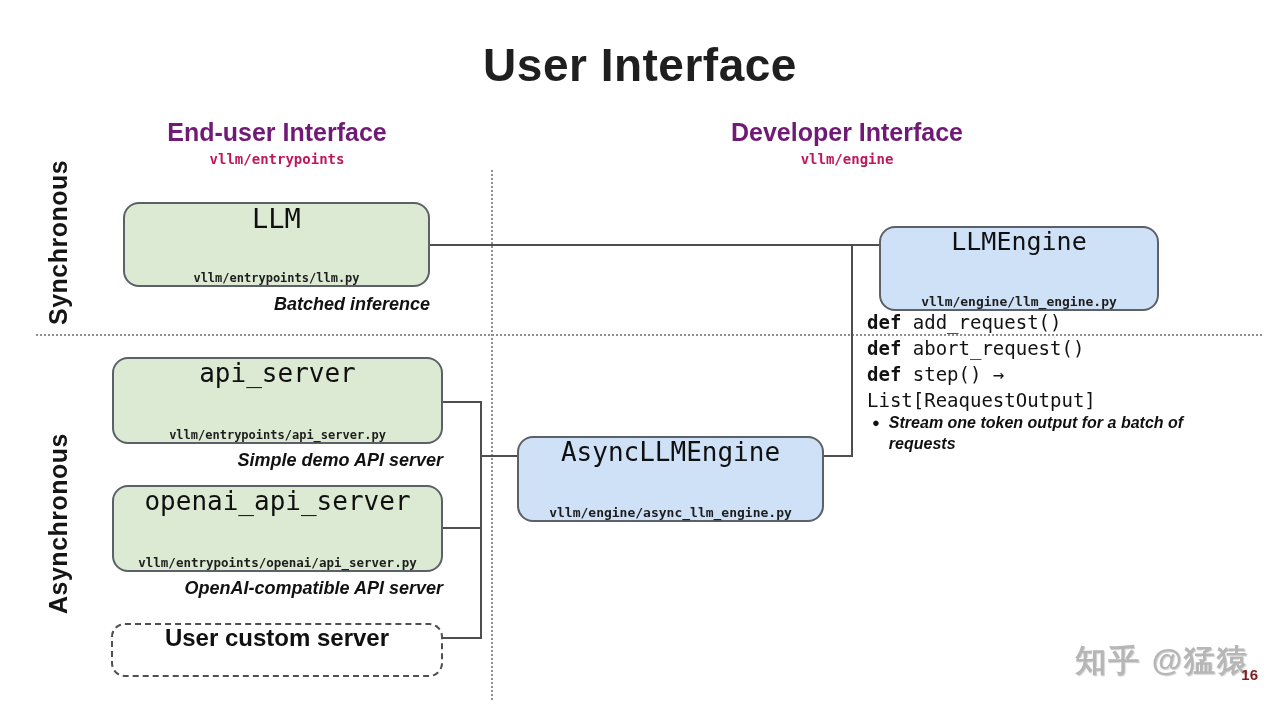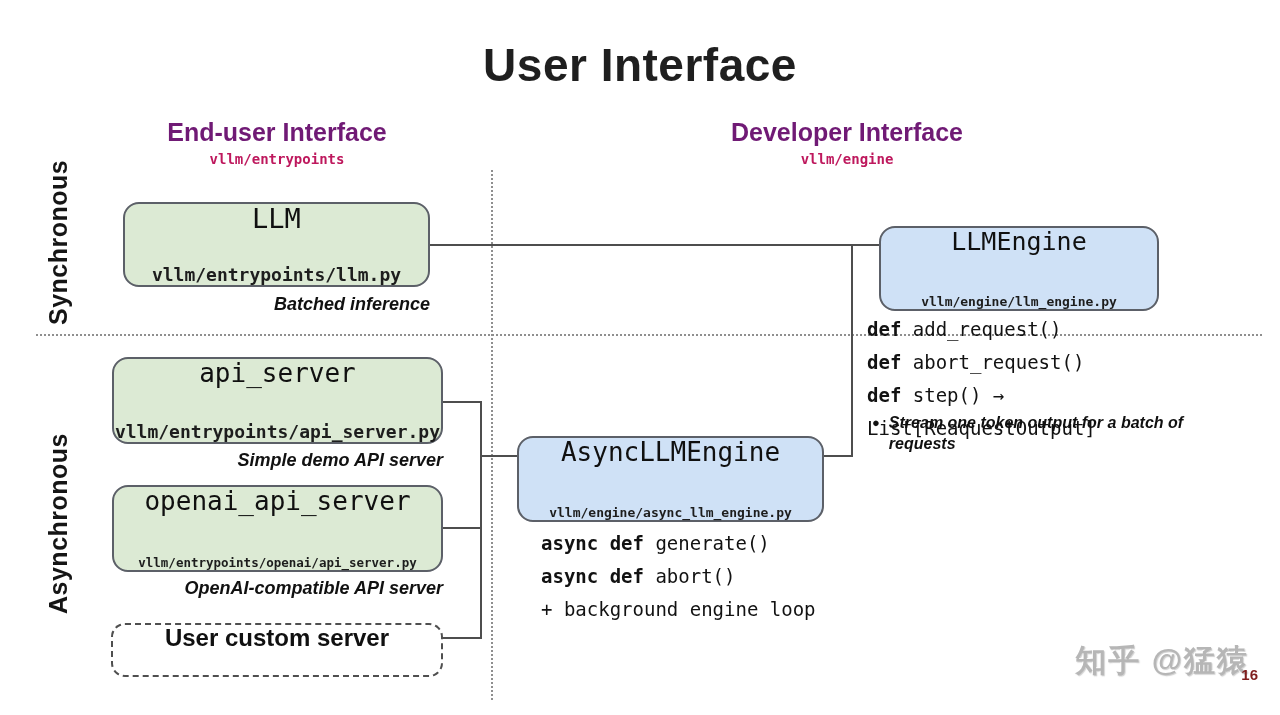--- a/index.html
+++ b/index.html
@@ -21,32 +21,32 @@
   }
   
   .node{
     position:absolute;border:2px solid #5c6068;border-radius:16px;
     display:flex;flex-direction:column;align-items:center;justify-content:space-between;
     box-sizing:border-box;text-align:center;
   }
   .node.green{background:#dcead4;}
   .node.blue{background:#cfe1f6;margin-top:24px;}
   .node .t{font-family:"DejaVu Sans Mono",monospace;font-size:26px;color:#101010;line-height:1.1;}
-  .node .p{font-family:"DejaVu Sans Mono",monospace;font-size:18px;font-weight:700;color:#1d1d1d;margin-top:4px;}
+  .node .p{font-family:"DejaVu Sans Mono",monospace;font-size:12px;font-weight:700;color:#1d1d1d;margin-top:4px;}
   .node.dashed{
     background:#ffffff;border:2px dashed #4f4f4f;border-radius:14px;
   }
   .node.dashed .t{font-family:"Liberation Sans",sans-serif;font-size:24px;font-weight:700;}
   .caption{
     position:absolute;text-align:right;font-style:italic;font-weight:700;
     font-size:18px;color:#111;
   }
   
   .code{position:absolute;font-family:"DejaVu Sans Mono",monospace;font-size:19px;color:#121212;}
-  .code .line{white-space:pre;line-height:26px;margin-top:7px;}
+  .code .line{white-space:pre;line-height:26px;}
   .code .kw{font-weight:700;}
   .note{
     position:absolute;font-size:16px;font-weight:700;font-style:italic;color:#101010;
     line-height:21px;display:flex;gap:9px;
   }
   .note .bullet{font-style:normal;font-size:13px;line-height:21px;}
   
   .hline,.vline{position:absolute;background:#4e4e4e;}
   .hline{height:2px;}
   .vline{width:2px;}
@@ -129,22 +129,17 @@
     <div class="line"><span class="kw">def</span><span> add_request()</span></div>
     <div class="line"><span class="kw">def</span><span> abort_request()</span></div>
     <div class="line"><span class="kw">def</span><span> step() →</span></div>
     <div class="line"><span class="kw"></span><span>List[ReaquestOutput]</span></div>
   </div>
   <div class="note" style="left:872px;top:412px;width:378px;">
     <span class="bullet">●</span>
     <span>Stream one token output for a batch of requests</span>
   </div>
 
-  <div class="code" style="left:541px;top:523px;width:330px;">
-    <div class="line"><span class="kw">async def</span><span> generate()</span></div>
-    <div class="line"><span class="kw">async def</span><span> abort()</span></div>
-    <div class="line"><span class="kw"></span><span>+ background engine loop</span></div>
-  </div>
 
   <div class="watermark">知乎 @猛猿</div>
   <div class="pagenum">16</div>
 
 </div>
 
 </body></html>

